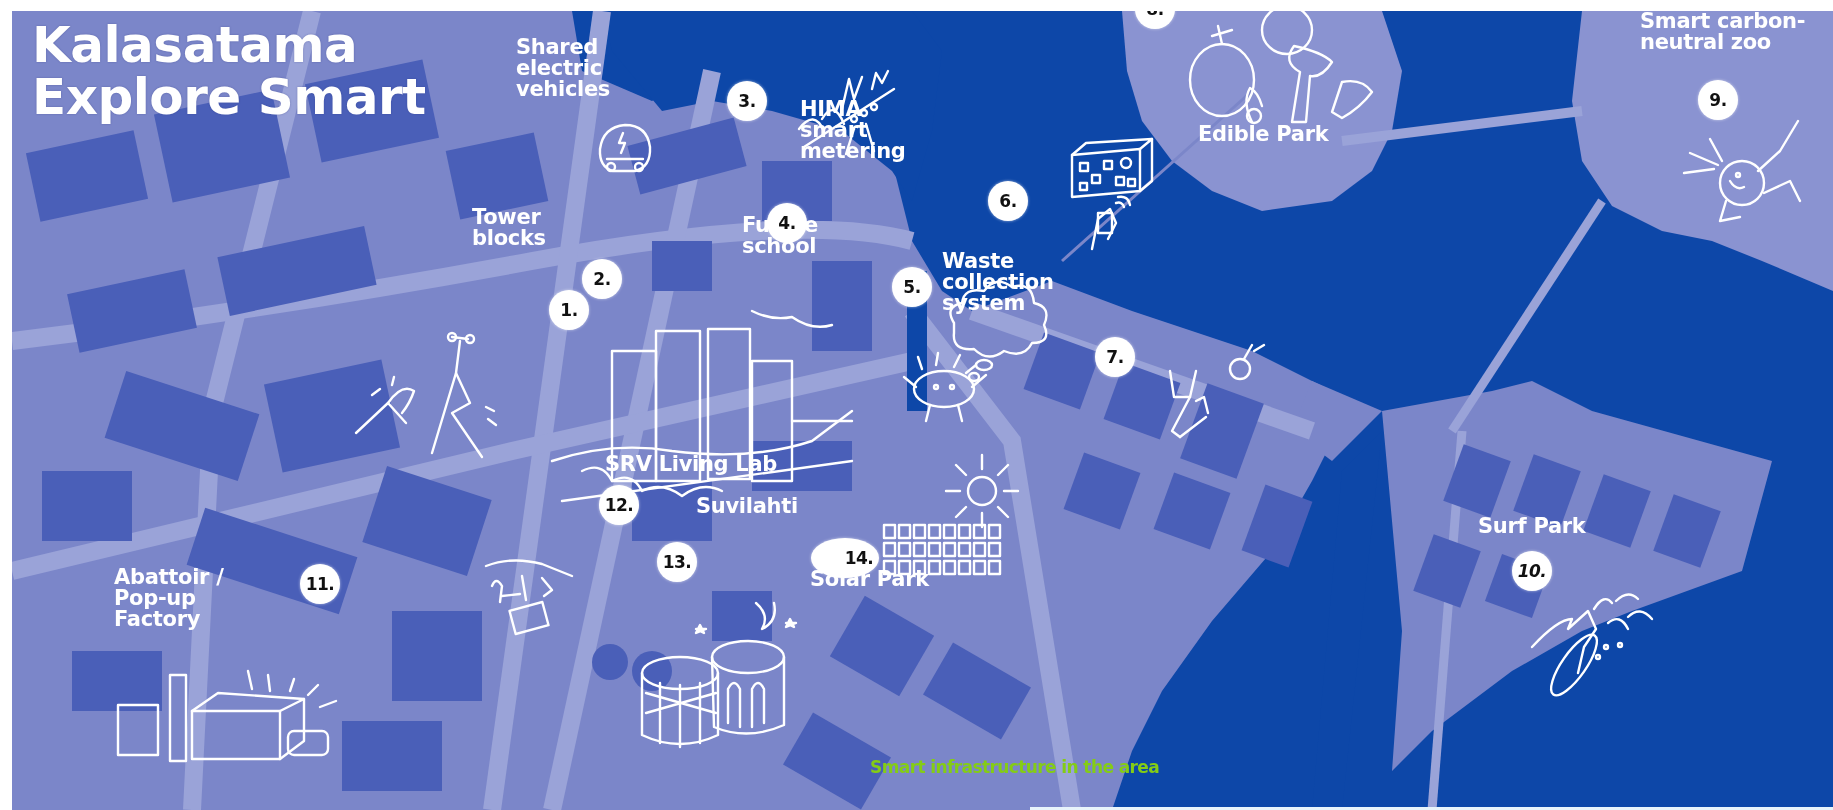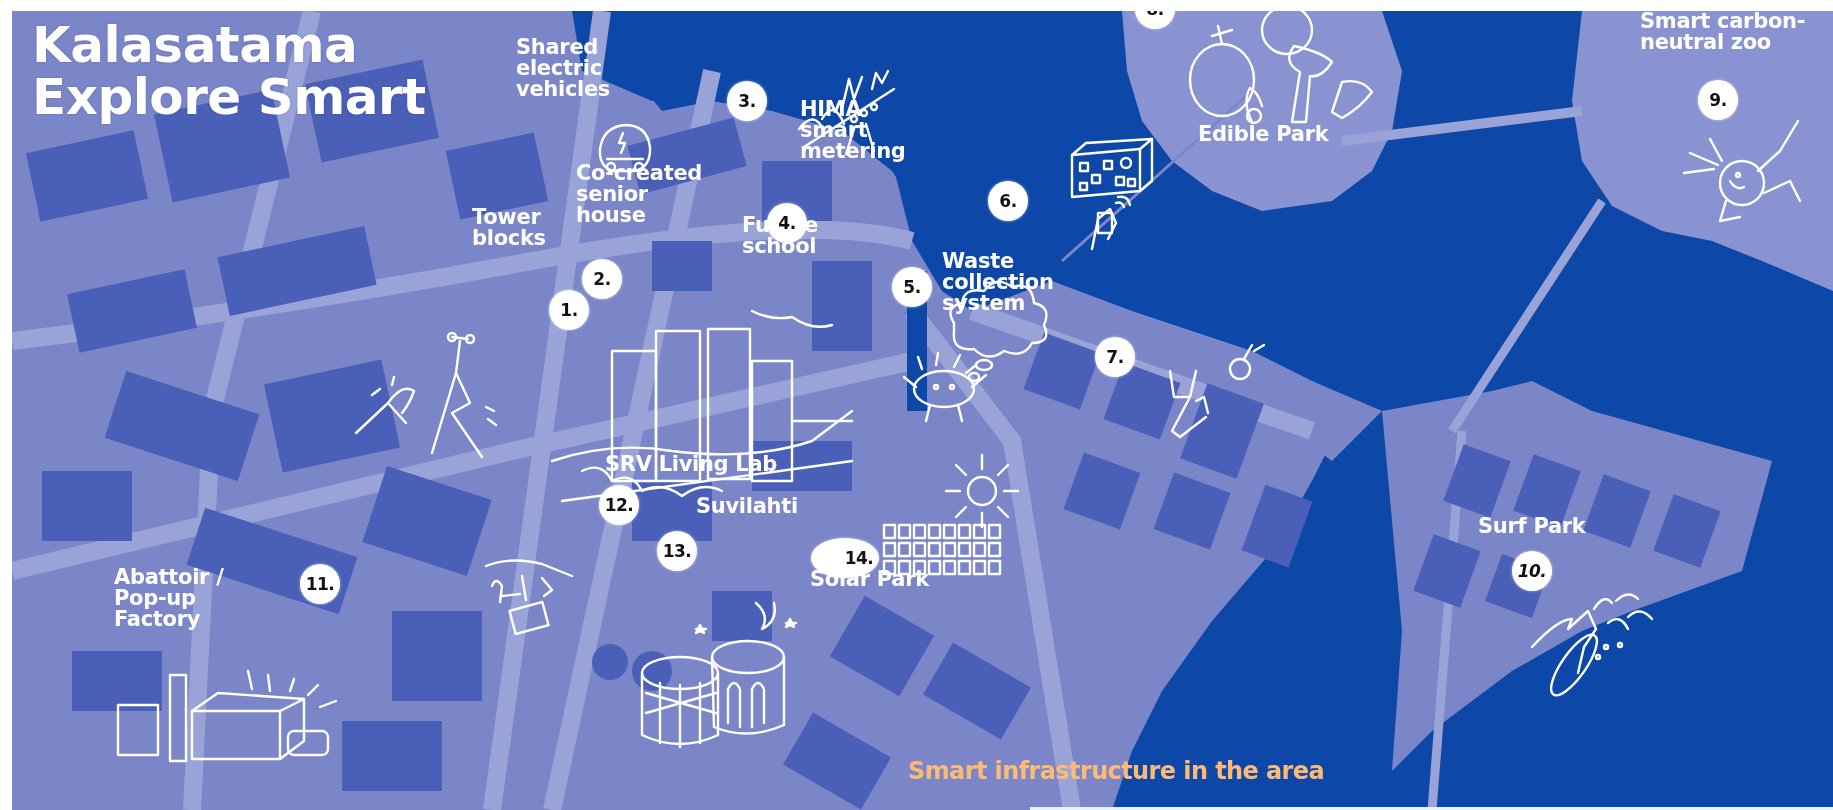--- a/index.html
+++ b/index.html
@@ -17,22 +17,22 @@
              letter-spacing: -0.3px; white-space: pre-line; }
     .badge { position: absolute; width: 40px; height: 40px; border-radius: 50%;
              background: #ffffff; color: #111111; font-weight: bold; font-size: 17px;
              display: flex; align-items: center; justify-content: center;
              font-family: "DejaVu Sans", sans-serif; box-shadow: 0 0 3px rgba(255,255,255,0.6);
              cursor: pointer; letter-spacing: -0.5px; }
     .sketch { position: absolute; }
     .sketch svg { overflow: visible; }
     .sketch path, .sketch rect, .sketch circle, .sketch ellipse, .sketch line, .sketch polyline, .sketch polygon {
       fill: none; stroke: #ffffff; stroke-width: 2.4; stroke-linecap: round; stroke-linejoin: round; }
-    .footer-label { position: absolute; left: 896px; top: 746px; color: #fdba74;
-                    font-weight: bold; font-size: 24px; letter-spacing: -0.6px;
+    .footer-label { position: absolute; left: 858px; top: 746px; color: #84cc16;
+                    font-weight: bold; font-size: 17px; letter-spacing: -0.6px;
                     font-family: "DejaVu Sans", sans-serif; }
     .bottom-strip { position: absolute; left: 1030px; top: 807px; width: 803px; height: 3px;
                     background: #e8f4fb; }
   </style>
 </head>
 <body>
 
 <div class="map">
 
   <svg class="base" width="1821" height="799" viewBox="0 0 1821 799">
@@ -112,23 +112,20 @@
   <div class="title">
     <div>Kalasatama</div>
     <div>Explore Smart</div>
   </div>
 
   <div class="label" style="left:460px; top:196px;">Tower
 blocks</div>
   <div class="label" style="left:504px; top:26px;">Shared
 electric
 vehicles</div>
-  <div class="label" style="left:564px; top:152px;">Co-created
-senior
-house</div>
   <div class="label" style="left:730px; top:204px;">Future
 school</div>
   <div class="label" style="left:788px; top:88px;">HIMA
 smart
 metering</div>
   <div class="label" style="left:930px; top:240px;">Waste
 collection
 system</div>
   <div class="label" style="left:1148px; top:113px;margin-left:38px;">Edible Park</div>
   <div class="label" style="left:1628px; top:0px;">Smart carbon-
@@ -146,21 +143,21 @@
   <div class="badge" style="left:715px; top:70px;">3.</div>
   <div class="badge" style="left:755px; top:192px;">4.</div>
   <div class="badge" style="left:880px; top:256px;">5.</div>
   <div class="badge" style="left:976px; top:170px;">6.</div>
   <div class="badge" style="left:1083px; top:326px;">7.</div>
   <div class="badge" style="left:1123px; top:-22px;">8.</div>
   <div class="badge" style="left:1686px; top:69px;">9.</div>
   <div class="badge" style="left:1500px; top:540px;font-style:italic;">10.</div>
   <div class="badge" style="left:288px; top:525px;margin-top:28px;">11.</div>
   <div class="badge" style="left:587px; top:474px;">12.</div>
-  <div class="badge" style="left:645px; top:520px;">13.</div>
+  <div class="badge" style="left:645px; top:531px;">13.</div>
   <div class="badge" style="left:799px; top:527px;padding-left:28px;">14.</div>
 
   <div class="sketch" style="left:583px; top:108px;">
     <svg width="60" height="60">
         <path d="M5,30 Q8,8 30,6 Q52,6 55,28 Q56,48 40,52 L18,52 Q4,48 5,30 Z"></path>
         <path d="M12,40 L48,40"></path>
         <circle cx="16" cy="48" r="4"></circle>
         <circle cx="44" cy="48" r="4"></circle>
         <path d="M28,14 L24,24 L30,24 L26,34"></path>
       </svg>

